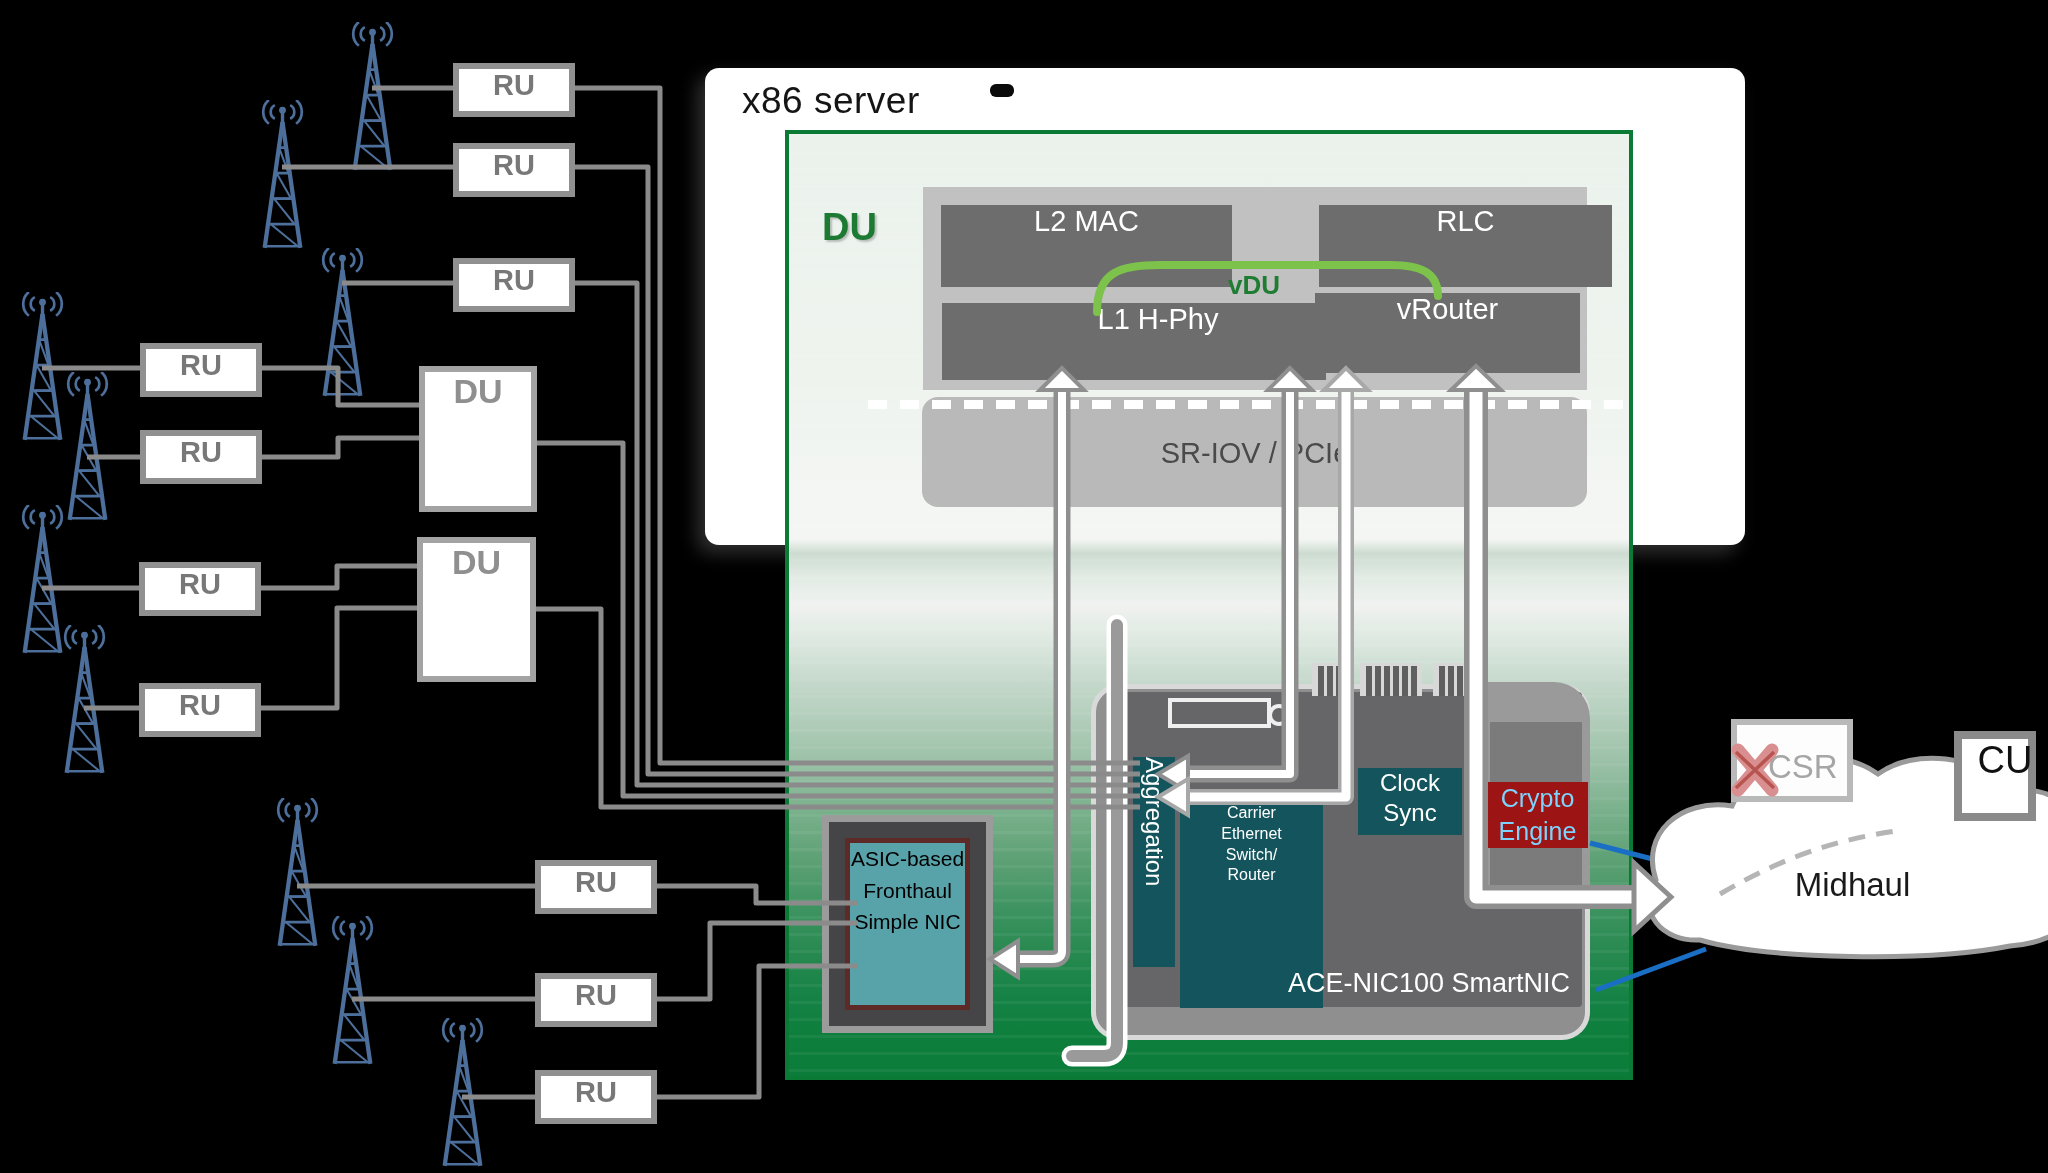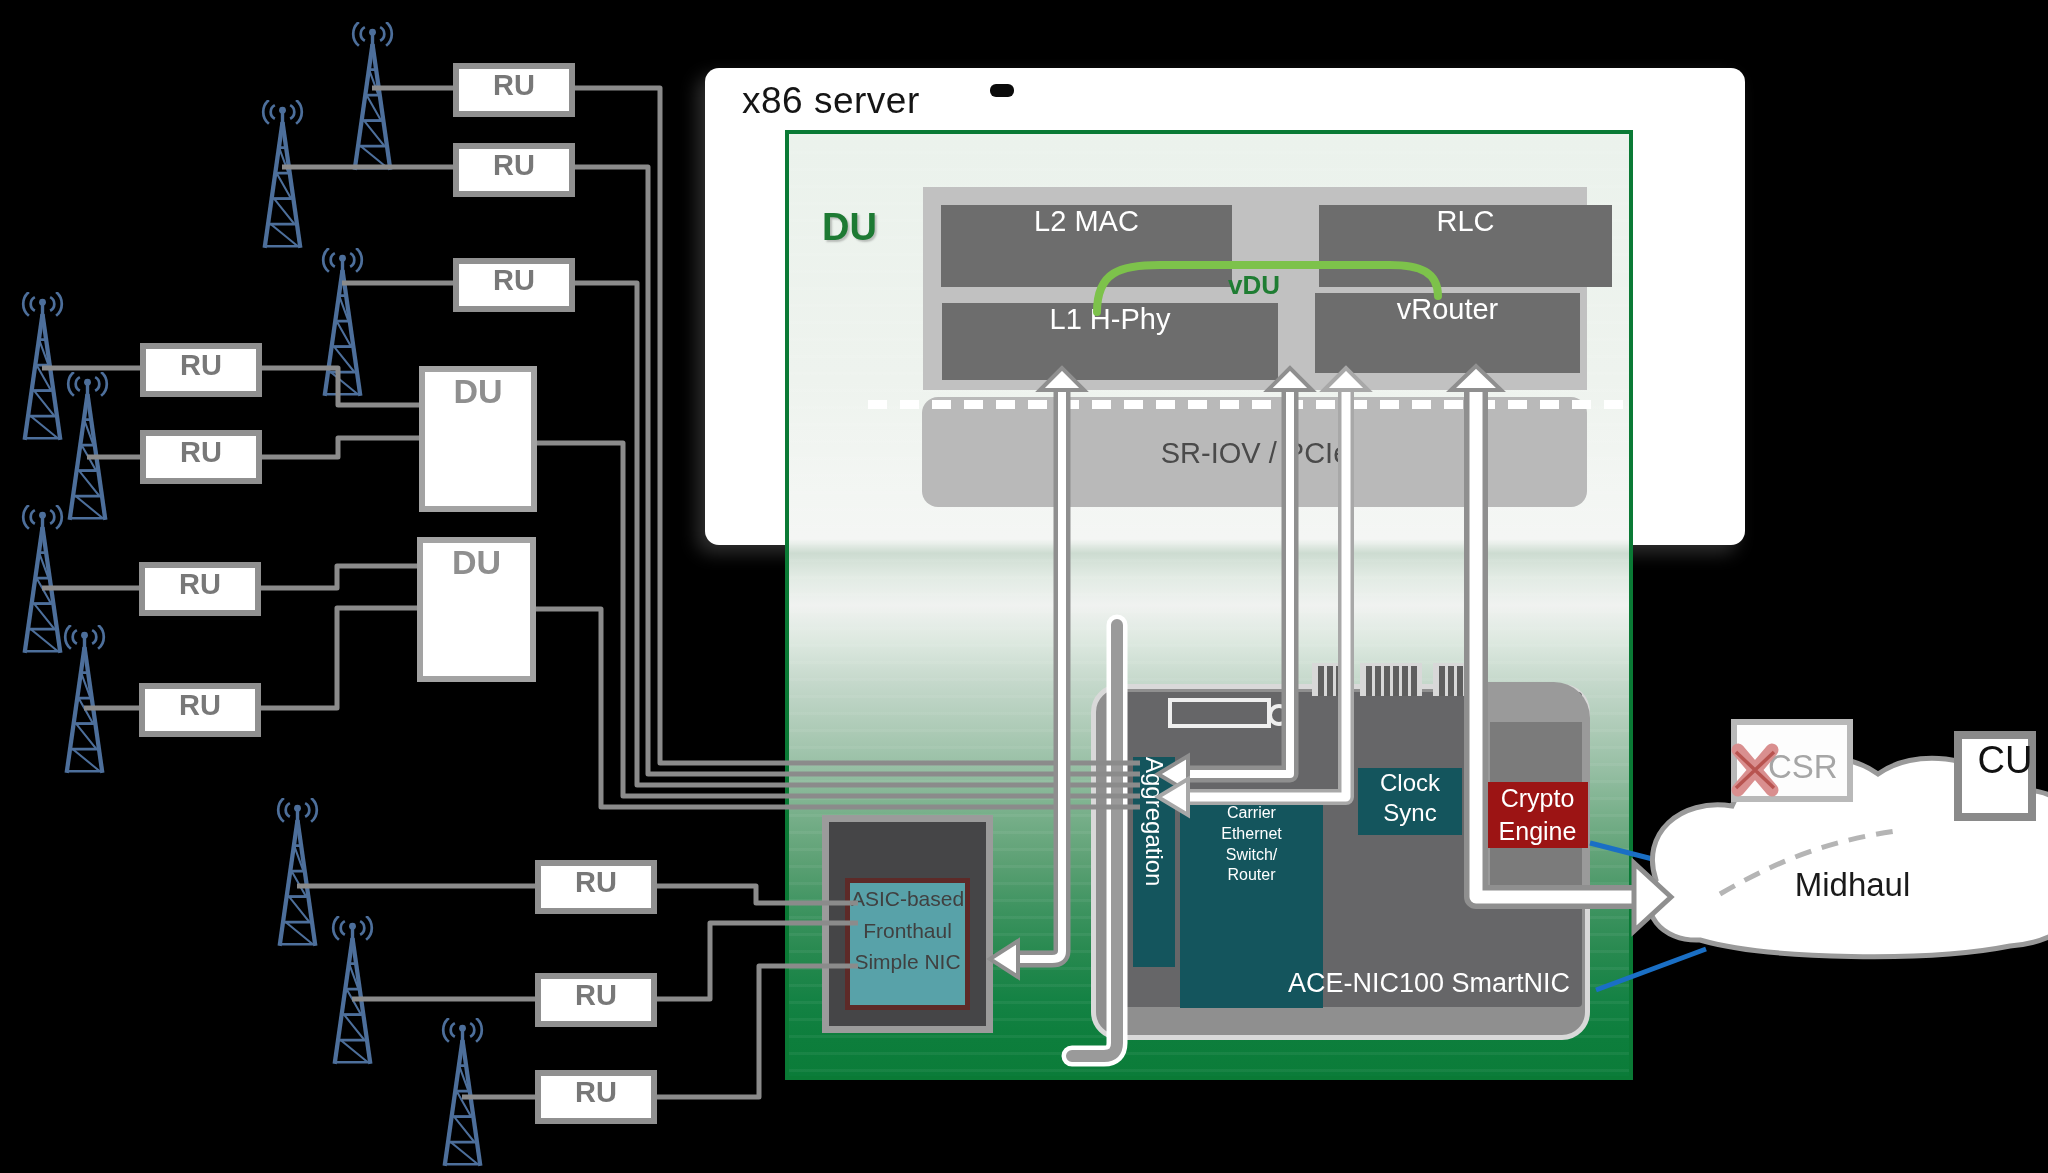--- a/index.html
+++ b/index.html
@@ -38,26 +38,26 @@
   #nicbody{left:1091px;top:684px;width:499px;height:356px;background:#8f8f8f;border:5px solid #d9d9d9;
            border-radius:28px;box-sizing:border-box;z-index:4;}
   #nicboard{left:1123px;top:692px;width:459px;height:315px;background:#666668;border-radius:4px;z-index:4;}
   #nicmodule{left:1487px;top:682px;width:103px;height:211px;background:#9a9a9a;border-radius:0 36px 0 0;z-index:4;}
   #nicmoduleinner{left:1490px;top:722px;width:92px;height:171px;background:#7b7b7b;z-index:4;}
   #nictray{left:1168px;top:698px;width:95px;height:22px;border:4px solid #efefef;z-index:4;}
   #nichole{left:1268px;top:704px;width:14px;height:14px;border:4px solid #efefef;border-radius:50%;z-index:4;}
   .teeth{top:663px;height:30px;border:3px solid #d8d8d8;border-bottom:none;z-index:4;
          background:repeating-linear-gradient(90deg,#d8d8d8 0 3px,#5f5f5f 3px 9px);}
   .tealblk{background:#14555d;color:#fff;z-index:4;}
-  #cryptoblk{left:1487px;top:782px;width:101px;height:66px;background:#9c1414;color:#ffffff;font-size:25px;z-index:4;}
+  #cryptoblk{left:1487px;top:782px;width:101px;height:66px;background:#9c1414;color:#7dd3fc;font-size:25px;z-index:4;}
   #niclabel{left:1240px;top:968px;width:330px;font-size:27px;color:#fff;text-align:right;z-index:4;}
   
   #asicnic{left:822px;top:815px;width:171px;height:218px;background:#454547;border:7px solid #9b9b9b;box-sizing:border-box;z-index:4;}
   #asicteal{position:absolute;left:16px;top:16px;right:16px;bottom:16px;background:#58a2a9;border:5px solid #5d2a28;
-            color:#404040;font-size:21px;line-height:1.5;margin-top:40px;}
+            color:#000000;font-size:21px;line-height:1.5;}
   
   #csrbox{left:1731px;top:719px;width:122px;height:83px;background:#fdfdfd;border:6px solid #b9b9b9;box-sizing:border-box;z-index:9;}
   #csrtext{left:1768px;top:748px;font-size:33px;color:#a6a6a6;z-index:9;}
   #cubox{left:1954px;top:731px;width:82px;height:90px;background:#fff;border:8px solid #8a8a8a;box-sizing:border-box;
          color:#111;font-size:38px;z-index:9;padding-left:20px;}
   #midhaultext{left:1780px;top:866px;width:145px;font-size:33px;color:#1a1a1a;text-align:center;z-index:7;}
   svg.layer{position:absolute;left:0;top:0;width:2048px;height:1173px;pointer-events:none;}
   .z2{z-index:2}.z5{z-index:5}.z6{z-index:6}.z7{z-index:7}.z8{z-index:8}.z9{z-index:9}
   .vtext{writing-mode:vertical-rl;}
 </style>
@@ -73,21 +73,21 @@
   <div id="greenbox" class="abs"></div>
   <div id="dulabel" class="abs">DU</div>
 
   <div id="dupanel" class="abs"></div>
   <div class="abs flexc dublk" style="left:941px;top:205px;width:291px;height:82px;">
       <span>L2 MAC</span>
     </div>
   <div class="abs flexc dublk" style="left:1287px;top:205px;width:293px;height:82px;margin-left:32px;">
       <span>RLC</span>
     </div>
-  <div class="abs flexc dublk" style="left:942px;top:303px;width:336px;height:77px;">
+  <div class="abs flexc dublk" style="left:942px;top:303px;width:336px;height:77px;padding-left:48px;">
       <span>L1 H-Phy</span>
     </div>
   <div class="abs flexc dublk" style="left:1315px;top:293px;width:265px;height:80px;">
       <span>vRouter</span>
     </div>
 
   <svg class="layer z2">
     <path d="M1097 312 C1097 272 1120 265 1160 265 L1390 265 C1420 265 1438 272 1438 296" fill="none" stroke="#7dc24b" stroke-width="8" stroke-linecap="round"></path>
   </svg>
   <div class="abs" style="left:1228px;top:270px;font-size:26px;font-weight:bold;color:#1f7d33;z-index:2;">vDU</div>

